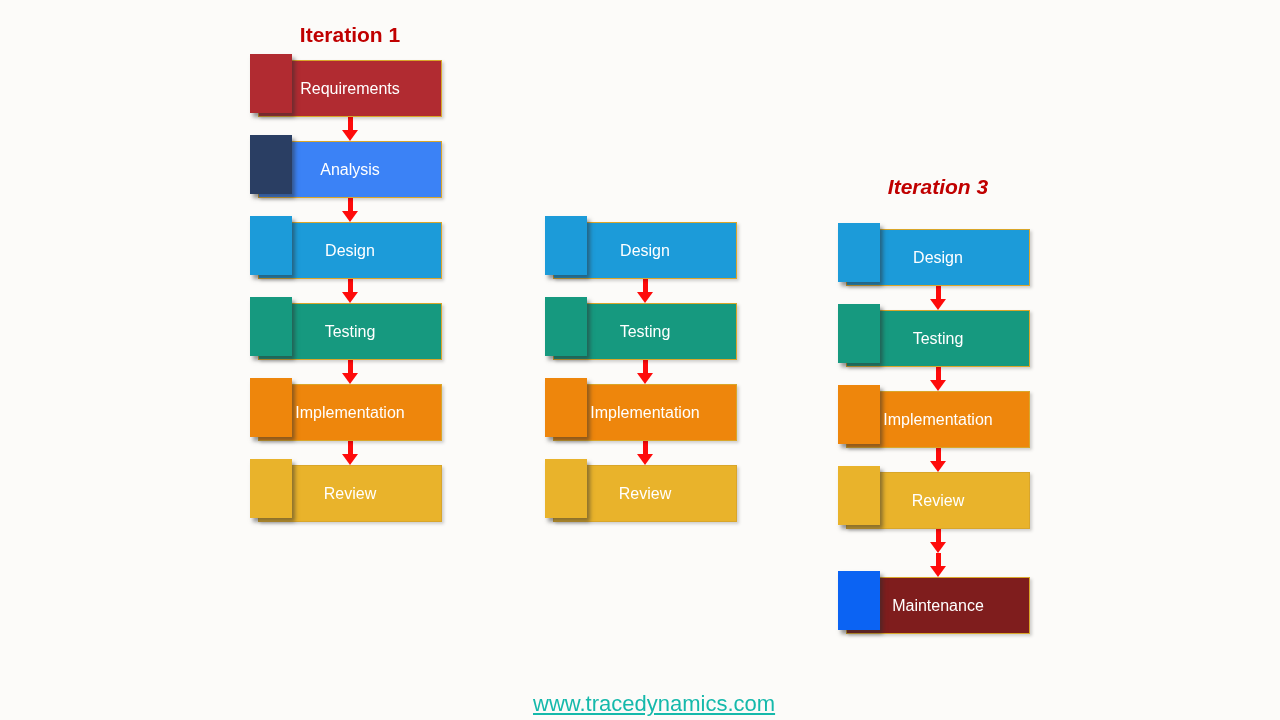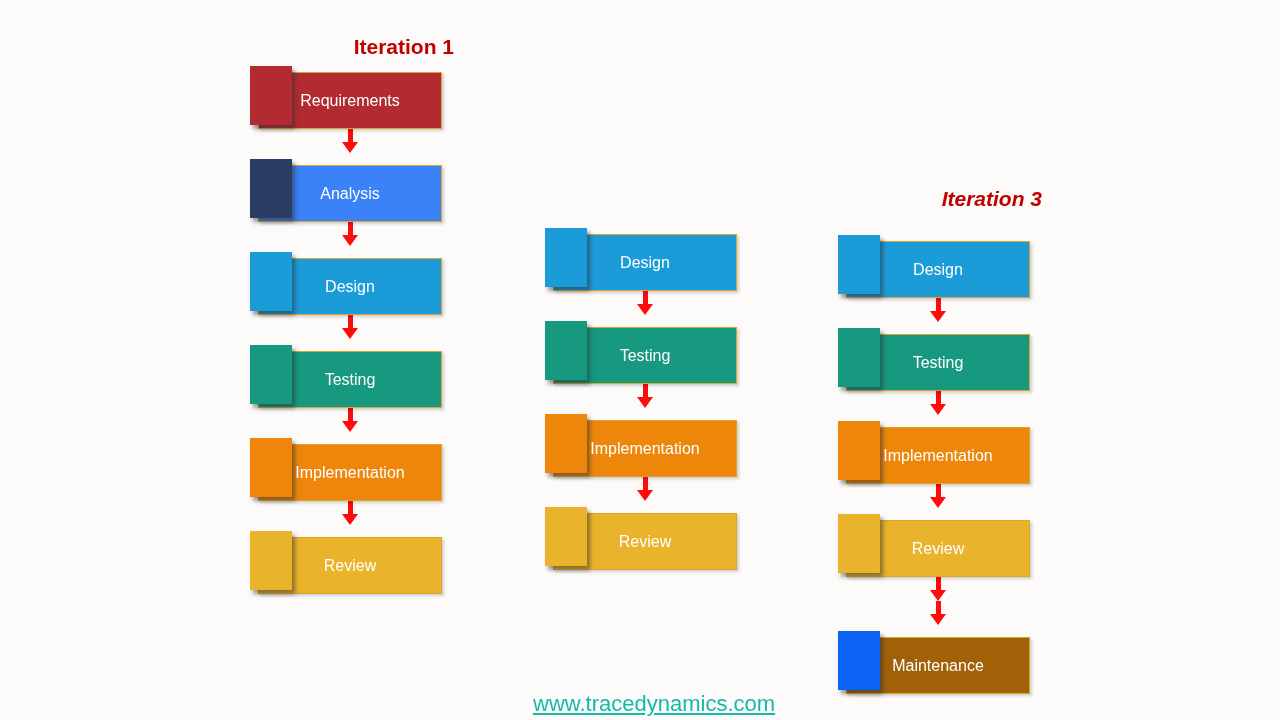--- a/index.html
+++ b/index.html
@@ -6,37 +6,36 @@
     --bg:#fcfbf9; --title:#c00000; --gold:#d9a62a; --red:#fe0b0b;
     --boxtext:#ffffff; --caption:#111111; --link:#15b9ab;
   }
   html,body{margin:0;padding:0;}
   body{
     width:1280px;height:720px;background:var(--bg);
     font-family:"Liberation Sans",sans-serif;overflow:hidden;position:relative;
   }
   .canvas{position:absolute;inset:0;}
   .col-title{
-    position:absolute;margin:12px;width:184px;text-align:right;
+    position:absolute;margin:0;width:184px;text-align:center;
     font-size:21px;font-weight:bold;color:var(--title);white-space:nowrap;
   }
   .t1{left:258px;top:23px;}
   .t2{left:553px;top:181px;}
   .t3{left:846px;top:175px;font-style:italic;}
   .column{position:absolute;width:184px;}
   .c1{left:258px;top:60px;}
   .c2{left:553px;top:222px;}
   .c3{left:846px;top:229px;}
   .step{
     position:relative;box-sizing:border-box;width:184px;height:57px;
     border:1px solid var(--gold);
     display:flex;align-items:center;justify-content:center;
     color:var(--boxtext);font-size:16px;
     box-shadow:2px 2px 3px rgba(0,0,0,0.18);
-    margin-top:12px;
   }
   .tab{
     position:absolute;left:-9px;top:-7px;width:42px;height:59px;
     box-shadow:3px 4px 4px rgba(45,45,45,0.5);
   }
   .label{position:relative;z-index:2;white-space:nowrap;}
   .arrow{
     width:184px;height:24px;display:flex;flex-direction:column;align-items:center;
   }
   .stem{width:5px;height:13px;background:var(--red);}
@@ -167,20 +166,20 @@
         <div class="label">Review</div>
       </div>
       <div class="arrow">
         <div class="stem"></div>
         <div class="head"></div>
       </div>
       <div class="arrow">
         <div class="stem"></div>
         <div class="head"></div>
       </div>
-      <div class="step" style="background: #a16207; text-align: center;">
+      <div class="step" style="background: #7f1d1d; text-align: center;">
         <div class="tab" style="background: rgb(11, 99, 243);"></div>
         <div class="label">Maintenance</div>
       </div>
     </div>
 
   <a class="site-link" href="#">www.tracedynamics.com</a>
 </div>
 
 </body></html>

